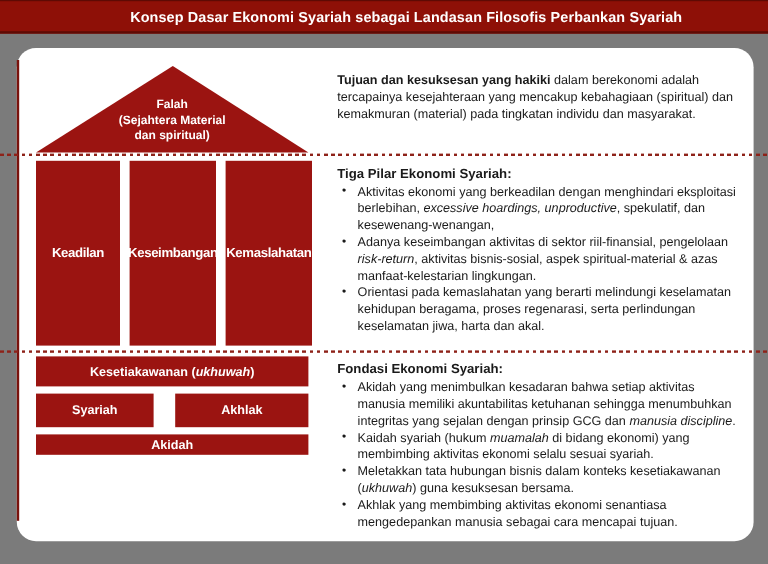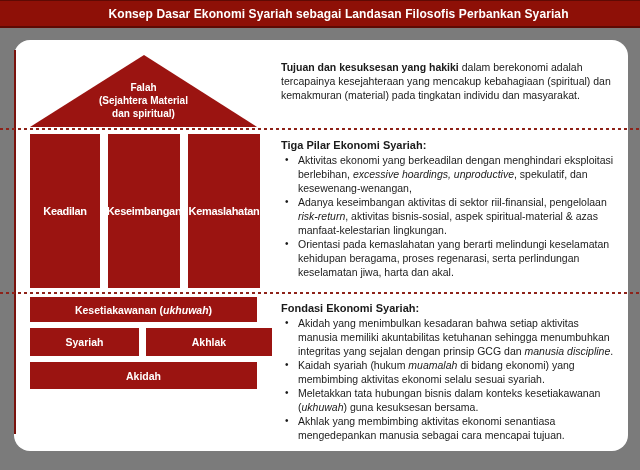--- a/index.html
+++ b/index.html
@@ -33,23 +33,23 @@
     border-bottom:72px solid var(--house-red);}
   .roof-label{position:absolute;left:16px;top:41px;width:227px;text-align:center;
     color:#fff;font-weight:bold;font-size:10px;line-height:13px;}
   .pillar{position:absolute;top:94px;height:154px;background:var(--house-red);
     display:flex;align-items:center;justify-content:center;}
   .pillar span{color:#fff;font-weight:bold;font-size:11px;letter-spacing:-.3px;white-space:nowrap;}
   .p1{left:16px;width:70px;} .p2{left:94px;width:72px;} .p3{left:174px;width:72px;}
   .bar{position:absolute;background:var(--house-red);display:flex;align-items:center;justify-content:center;}
   .bar span{color:#fff;font-weight:bold;font-size:10.5px;white-space:nowrap;}
   .solidarity{left:16px;top:257px;width:227px;height:25px;}
-  .syariah{left:16px;top:288px;width:109px;height:28px;}
-  .akhlak{left:132px;top:288px;width:126px;height:28px;}
-  .akidah{left:16px;top:322px;width:227px;height:27px;}
+  .syariah{left:16px;top:288px;width:98px;height:28px;}
+  .akhlak{left:132px;top:288px;width:111px;height:28px;}
+  .akidah{left:16px;top:322px;width:227px;height:17px;}
 
   
   .rblock{position:absolute;left:267px;width:338px;color:var(--text);
     font-size:10.5px;line-height:14px;}
   .intro{top:20px;}
   .sec1{top:98px;} .sec2{top:261px;}
   .heading{font-weight:bold;font-size:11px;line-height:15px;}
   ul.blist{list-style:none;}
   ul.blist li{position:relative;padding-left:17px;}
   .blt{position:absolute;left:4px;top:0;font-size:10px;}

